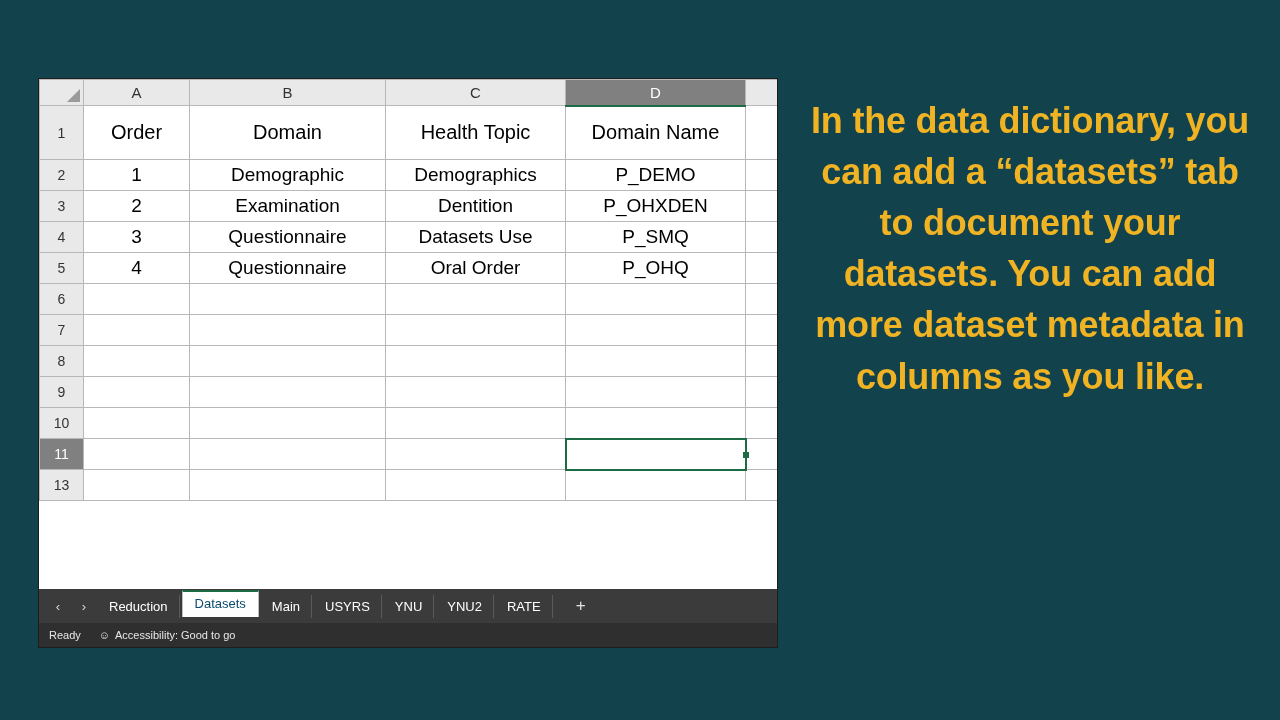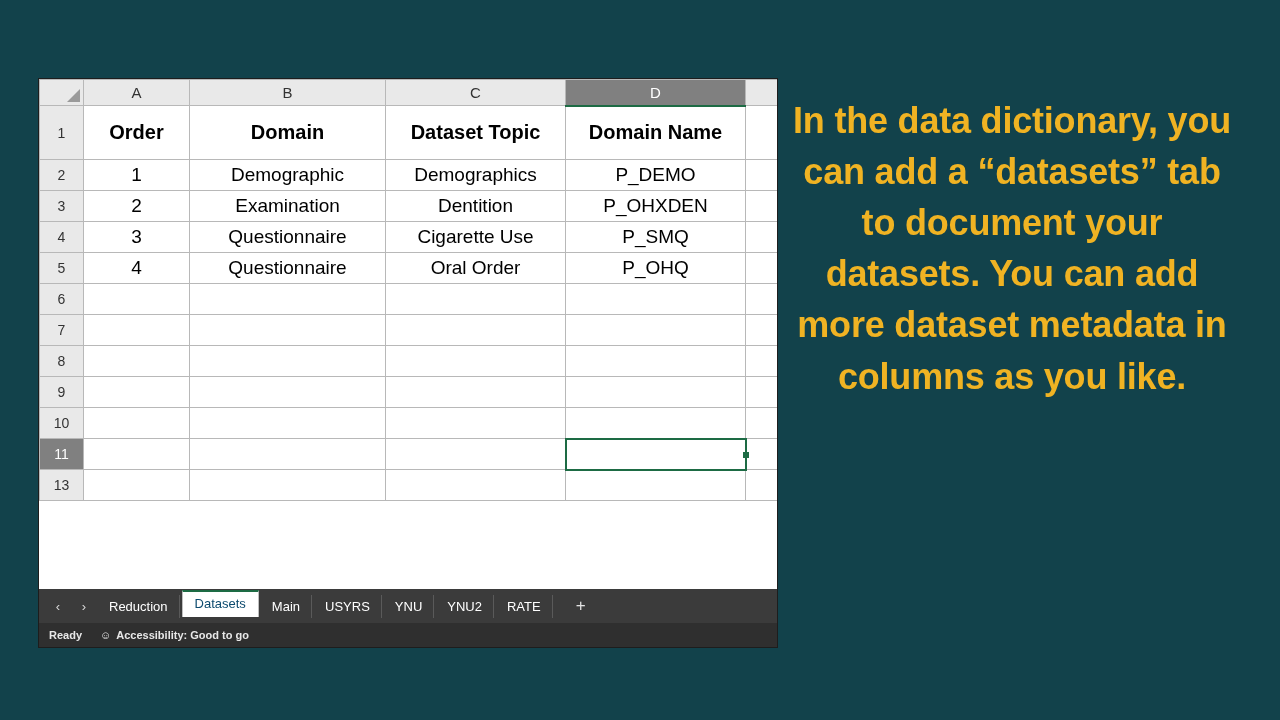--- a/index.html
+++ b/index.html
@@ -89,21 +89,21 @@
     font-size: 14px;
     text-align: center;
   }
   td.rowhdr.selrow {
     background: #808080;
     color: #fff;
     text-align: center;
   }
 
   td.bold {
-    font-weight: bold;
+    font-weight: normal;
     font-size: 20px;
   }
   td.val {
     font-size: 19px;
   }
   tr.hdrrow td { height: 54px; }
 
   td.active {
     border: 2px solid #1d6b44;
   }
@@ -165,31 +165,31 @@
     height: 24px;
     background: #2f2f2f;
     color: #e8e8e8;
     font-size: 11px;
     display: flex;
     align-items: center;
     padding-left: 10px;
     gap: 18px;
     flex: 0 0 auto;
   }
-  .status-item { display: flex; gap: 5px; font-weight: bold; }
+  .status-item { display: flex; gap: 5px; }
   .acc-icon {
     display: inline-block;
     font-size: 11px;
     color: #e8e8e8;
   }
 
   
   .caption {
     position: absolute;
-    left: 792px; top: 95px;
+    left: 810px; top: 95px;
     width: 440px;
     color: #f0b323;
     font-size: 36px;
     font-weight: bold;
     line-height: 1.42;
     text-align: center;
     letter-spacing: -0.2px;
   }
 </style>
 </head>
@@ -218,21 +218,21 @@
             <th>B</th>
             <th>C</th>
             <th class="sel">D</th>
             <th></th>
           </tr>
 
           <tr class="hdrrow">
             <td class="rowhdr">1</td>
             <td class="bold">Order</td>
             <td class="bold">Domain</td>
-            <td class="bold">Dataset Topic</td>
+            <td class="bold">Health Topic</td>
             <td class="bold">Domain Name</td>
             <td></td>
           </tr>
 
           <tr>
             <td class="rowhdr">2</td>
             <td class="val">1</td>
             <td class="val">Demographic</td>
             <td class="val">Demographics</td>
             <td class="val">P_DEMO</td>
@@ -245,21 +245,21 @@
             <td class="val">Examination</td>
             <td class="val">Dentition</td>
             <td class="val">P_OHXDEN</td>
             <td></td>
           </tr>
 
           <tr>
             <td class="rowhdr">4</td>
             <td class="val">3</td>
             <td class="val">Questionnaire</td>
-            <td class="val">Cigarette Use</td>
+            <td class="val">Datasets Use</td>
             <td class="val">P_SMQ</td>
             <td></td>
           </tr>
 
           <tr>
             <td class="rowhdr">5</td>
             <td class="val">4</td>
             <td class="val">Questionnaire</td>
             <td class="val">Oral Order</td>
             <td class="val">P_OHQ</td>

